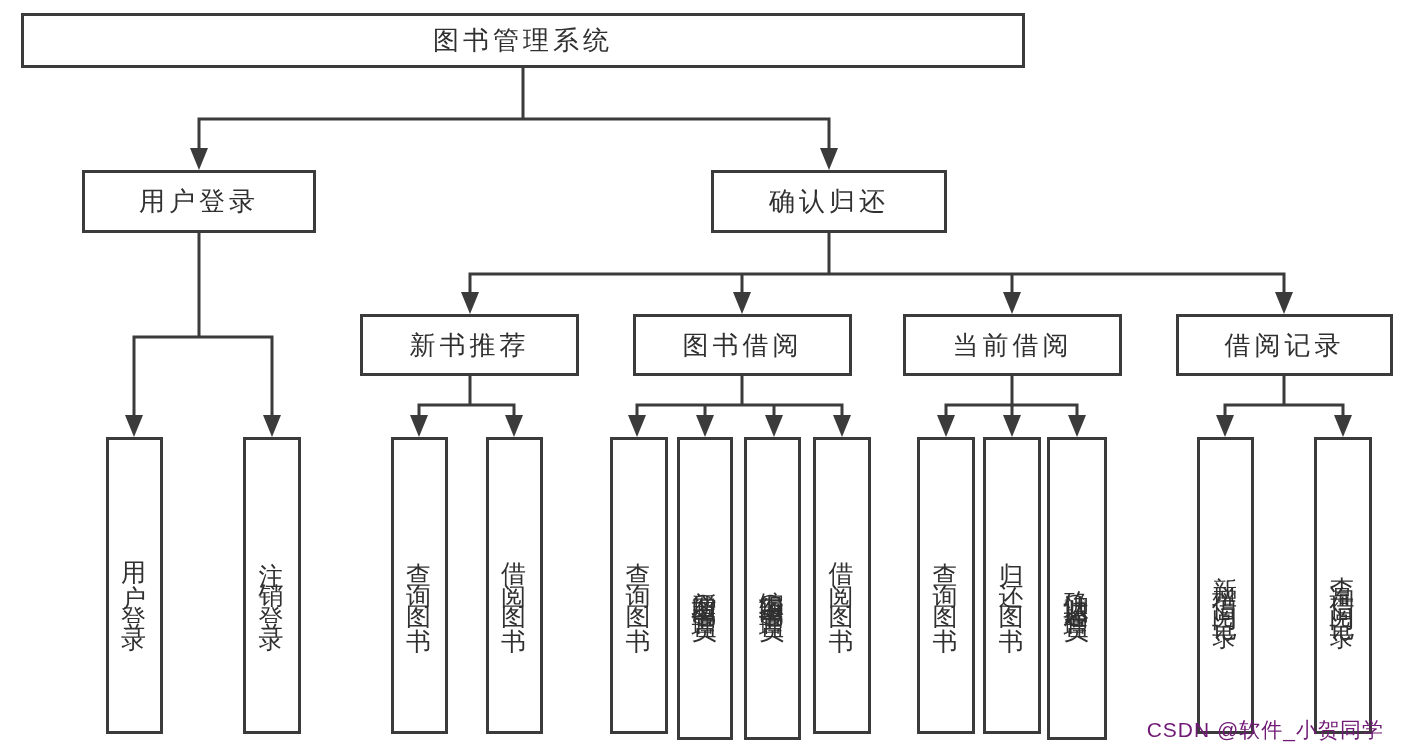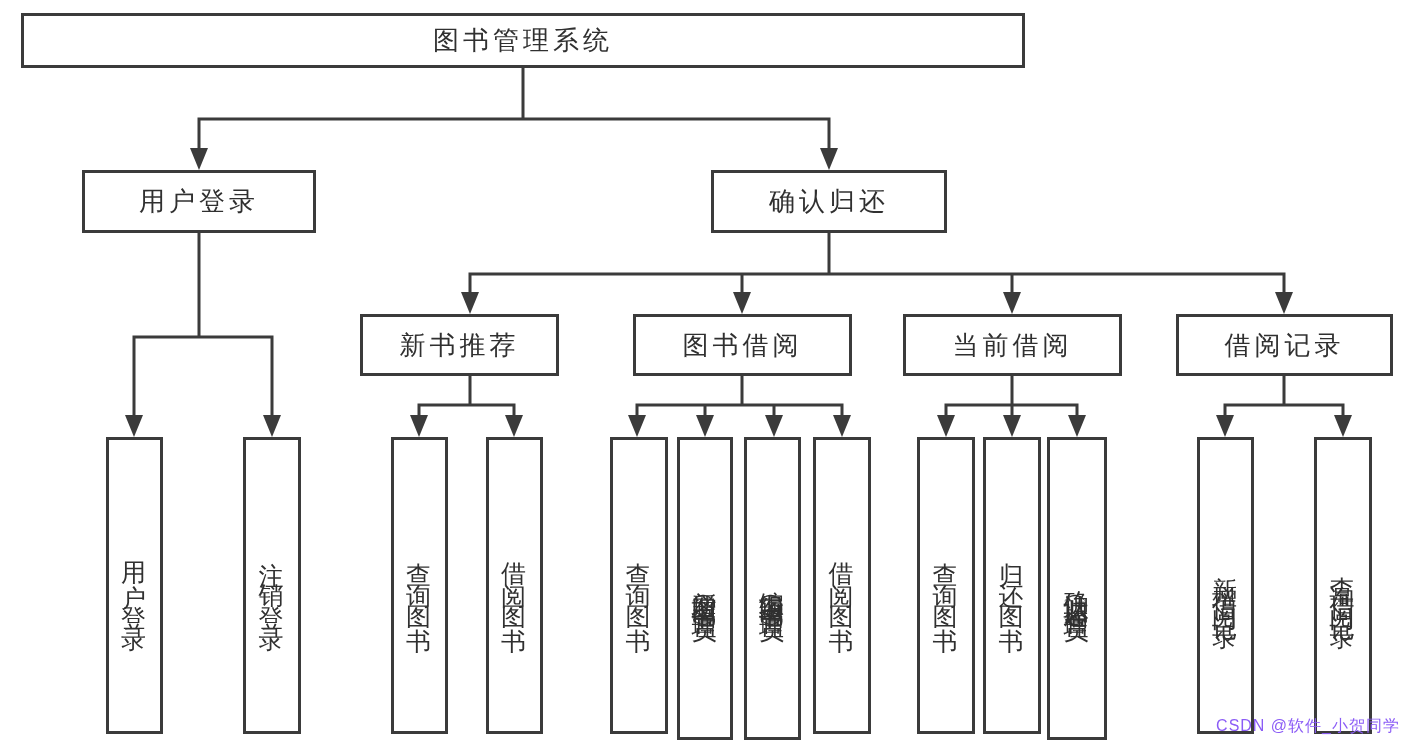--- a/index.html
+++ b/index.html
@@ -30,23 +30,23 @@
     writing-mode:vertical-rl;
     font-size:25px;
     color:#303030;
     white-space:nowrap;
   }
   .ls-wide{letter-spacing:22px;}
   .ls-mid{letter-spacing:10px;}
   .ls-tight{letter-spacing:4px;}
   .watermark{
     position:absolute;
-    right:5px;top:716px;
-    font-size:16px;
-    color:#8b5cf6;
+    right:21px;top:716px;
+    font-size:21px;
+    color:#701a75;
     letter-spacing:1px;
     white-space:nowrap;
   }
 </style>
 </head>
 <body>
 
 <div id="canvas">
 
   <svg id="edges" viewBox="0 0 1405 747" fill="none">
@@ -90,21 +90,21 @@
       <polygon fill="#3b3b3b" stroke="none" points="1216,415 1234,415 1225,437"></polygon>
       <polygon fill="#3b3b3b" stroke="none" points="1334,415 1352,415 1343,437"></polygon>
     </g>
   </svg>
 
   <div class="hnode" style="left:21px;top:13px;width:1004px;height:55px">图书管理系统</div>
 
   <div class="hnode" style="left:82px;top:170px;width:234px;height:63px">用户登录</div>
   <div class="hnode" style="left:711px;top:170px;width:236px;height:63px">确认归还</div>
 
-  <div class="hnode" style="left:360px;top:314px;width:199px;height:62px">新书推荐</div>
+  <div class="hnode" style="left:360px;top:314px;width:219px;height:62px">新书推荐</div>
   <div class="hnode" style="left:633px;top:314px;width:219px;height:62px">图书借阅</div>
   <div class="hnode" style="left:903px;top:314px;width:219px;height:62px">当前借阅</div>
   <div class="hnode" style="left:1176px;top:314px;width:217px;height:62px">借阅记录</div>
 
   <div class="vnode ls-wide" style="left:106px;top:437px;width:57px;height:297px">用户登录</div>
   <div class="vnode ls-wide" style="left:243px;top:437px;width:58px;height:297px">注销登录</div>
 
   <div class="vnode ls-wide" style="left:391px;top:437px;width:57px;height:297px">查询图书</div>
   <div class="vnode ls-wide" style="left:486px;top:437px;width:57px;height:297px">借阅图书</div>
 

